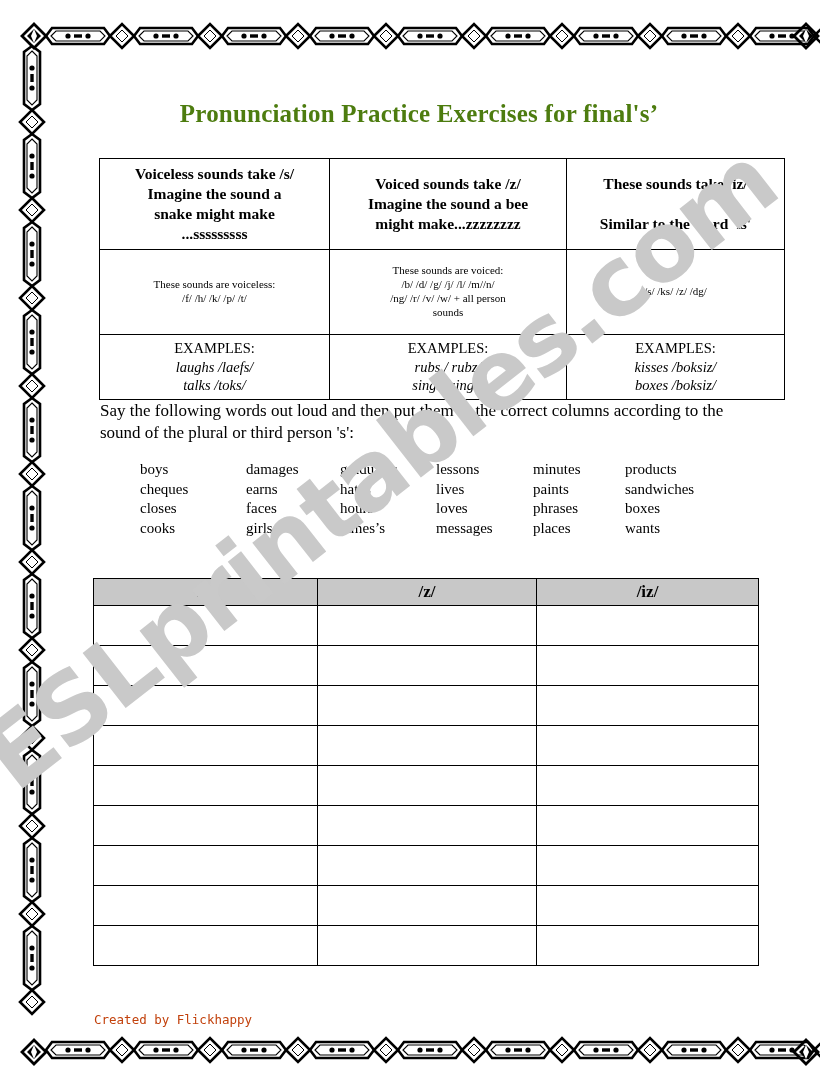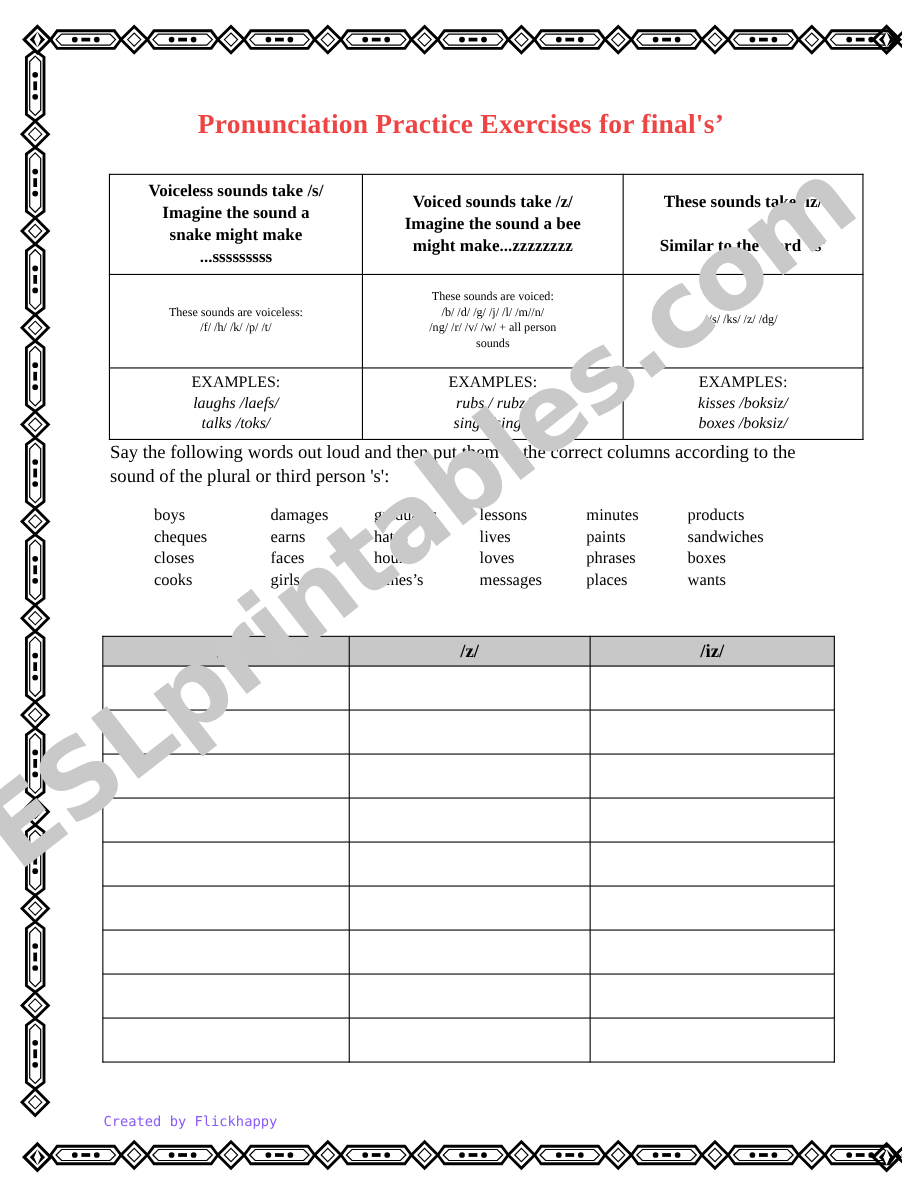--- a/index.html
+++ b/index.html
@@ -64,21 +64,21 @@
   }
 
   .page-title {
     position: absolute;
     left: 0;
     top: 100px;
     width: 838px;
     text-align: center;
     font-size: 25px;
     font-weight: bold;
-    color: #ef4444;
+    color: #4d7c0f;
     letter-spacing: 0.2px;
   }
 
   
   .rules-table {
     position: absolute;
     left: 99px;
     top: 158px;
     width: 658px;
     border-collapse: collapse;
@@ -171,21 +171,21 @@
   .answer-table .ac2 { width: 218px; }
   .answer-table .ac3 { width: 221px; }
 
   
   .footer-credit {
     position: absolute;
     left: 94px;
     top: 1012px;
     font-family: "DejaVu Sans Mono", "Liberation Mono", monospace;
     font-size: 12.5px;
-    color: #8b5cf6;
+    color: #c2410c;
   }
 </style>
 </head>
 <body>
 
 <div id="page">
 
   <div class="border-frame">
     <svg width="802" height="1050" viewBox="0 0 802 1050" xmlns="http://www.w3.org/2000/svg">
       <defs>

